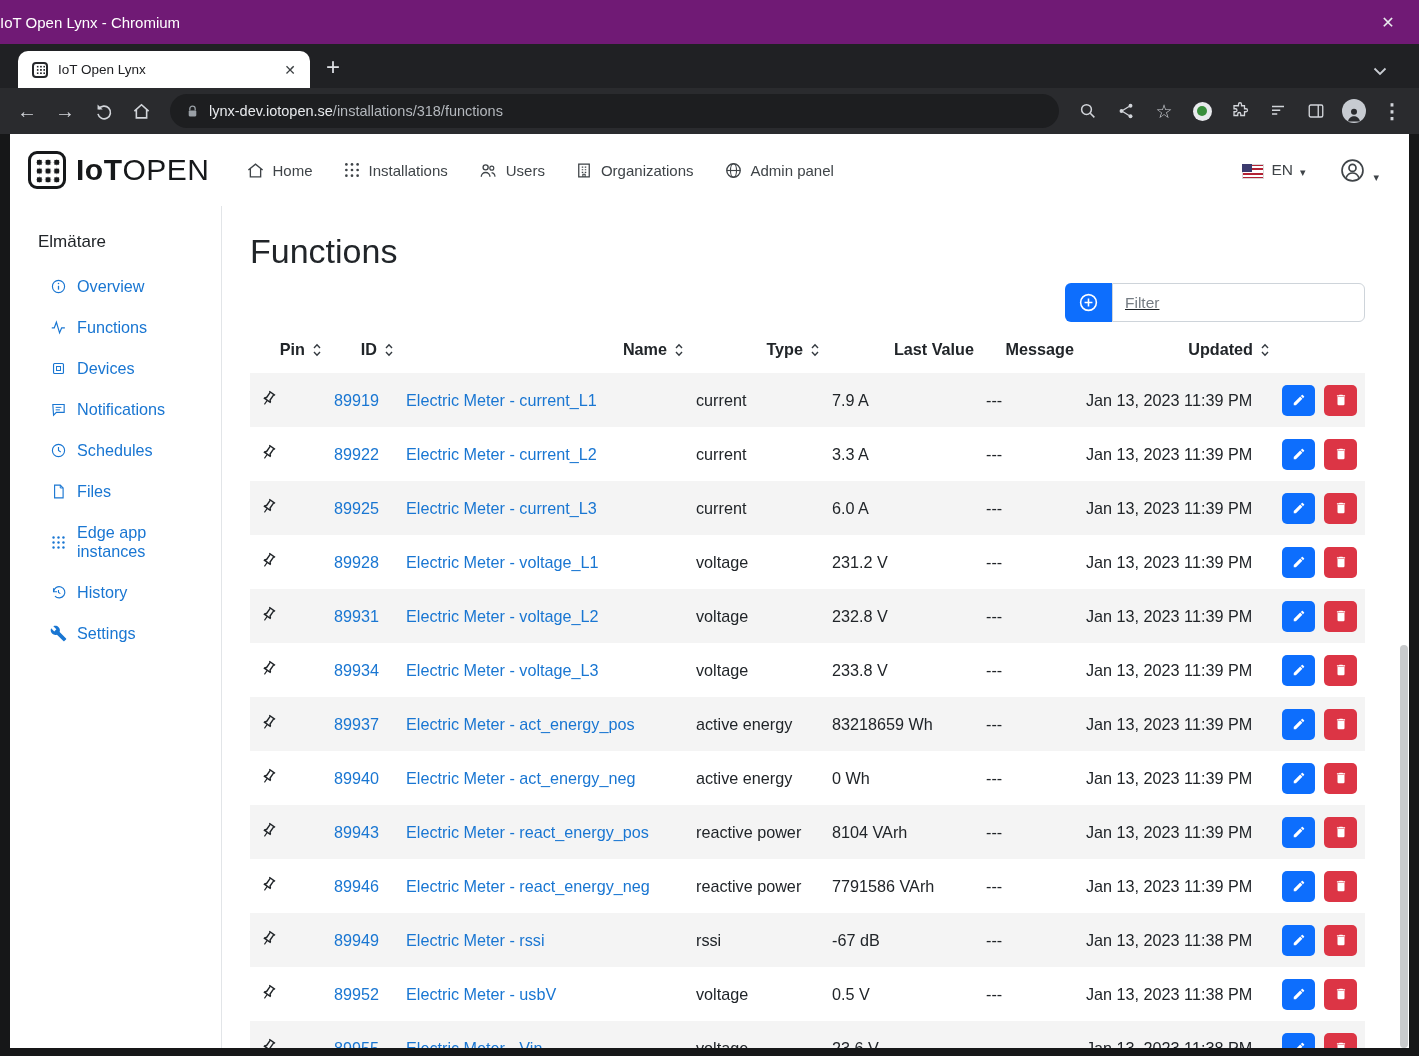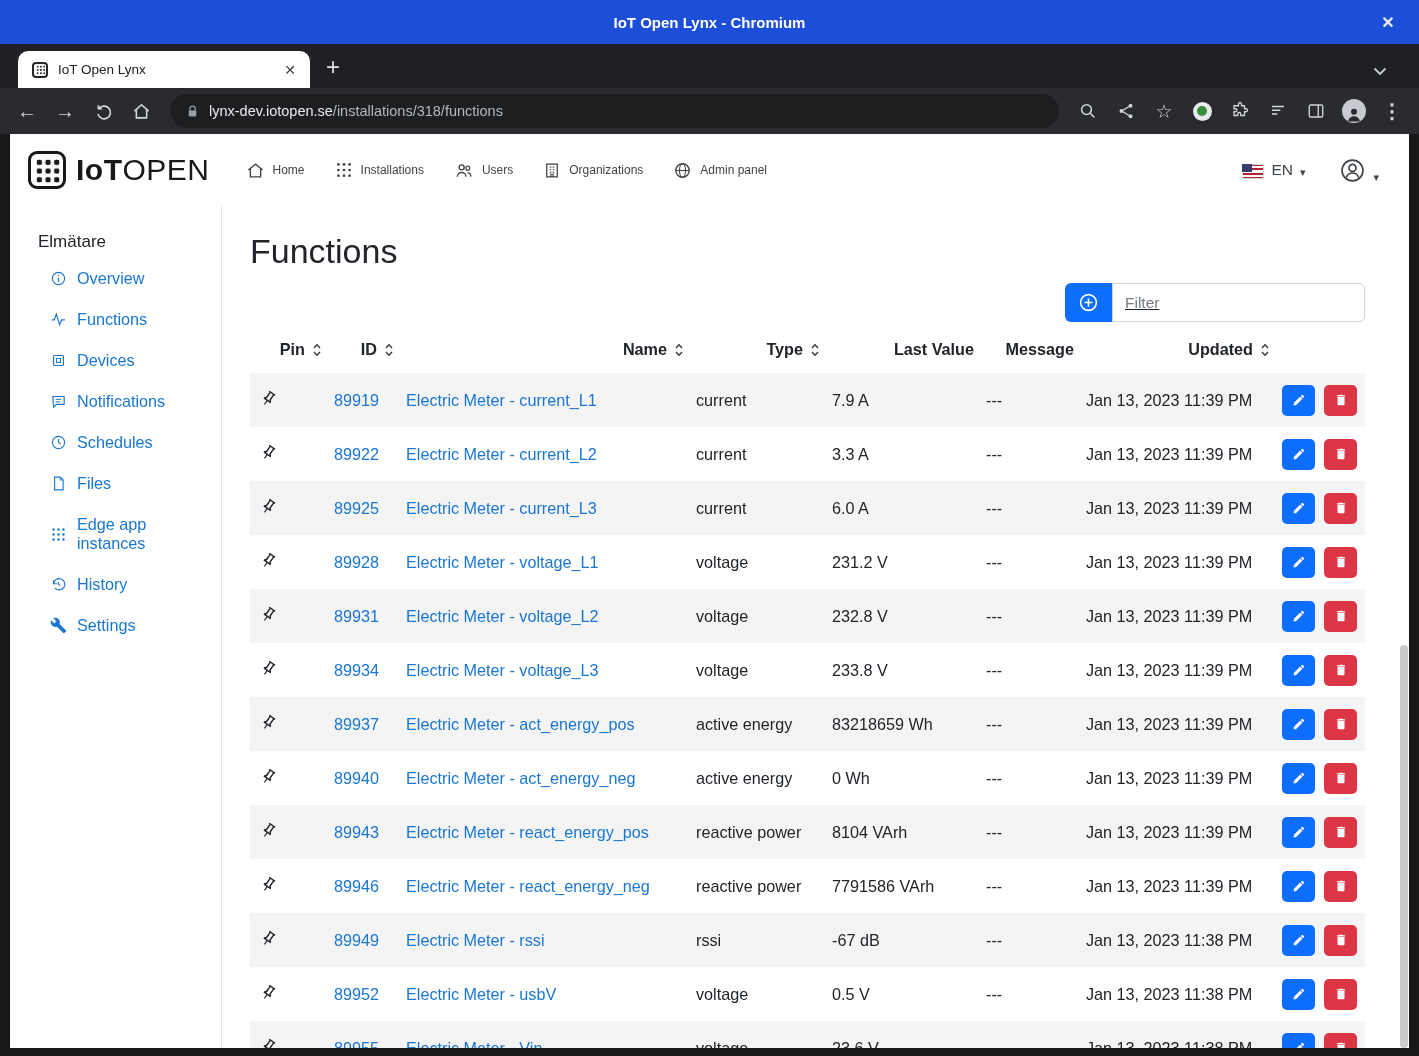--- a/index.html
+++ b/index.html
@@ -1,22 +1,22 @@
 <!DOCTYPE html>
 <html><head>
 <meta charset="utf-8">
 <style>
   * { box-sizing: border-box; margin: 0; padding: 0; }
   html,body { width:1419px; height:1056px; overflow:hidden; background:#161718;
               font-family:"Liberation Sans", sans-serif; }
 
   
-  .titlebar { height:44px; background:#1d4ed8; color:#fff; display:flex;
-              align-items:center; justify-content:center; position:relative;
-              font-size:15px; font-weight:bold; }
+  .titlebar { height:44px; background:#701a75; color:#fff; display:flex;
+              align-items:center; justify-content:flex-start; position:relative;
+              font-size:15px; font-weight:normal; }
   .titlebar-close { position:absolute; right:16px; top:0; height:44px; width:30px;
               display:flex; align-items:center; justify-content:center;
               color:#e8eaed; font-size:16px; cursor:pointer; }
 
   .tabstrip { height:44px; background:#202124; display:flex; align-items:flex-end; position:relative; }
   .tab { margin-left:18px; width:292px; height:37px; background:#fff;
          border-radius:10px 10px 0 0; display:flex; align-items:center;
          padding:0 10px 0 14px; gap:10px; color:#202124; font-size:13.5px; }
   .favicon { width:16px; height:16px; border:2px solid #26282b; border-radius:4px;
              display:flex; align-items:center; justify-content:center; flex:none; }
@@ -52,34 +52,34 @@
   .logo { display:flex; align-items:center; gap:10px; }
   .logo-icon { width:38px; height:38px; border:3px solid #16181a; border-radius:9px;
                display:flex; align-items:center; justify-content:center; }
   .logo-icon i { display:block; width:26px; height:26px;
                  background-image:radial-gradient(circle,#16181a 2.7px,transparent 3px);
                  background-size:8.7px 8.7px; background-position:1px 1px; }
   .logo-text { font-size:30px; color:#16181a; letter-spacing:.5px; }
   .logo-text b { font-weight:700; }
   .logo-text span { font-weight:400; }
   .main-nav { display:flex; align-items:center; gap:30px; margin-left:36px; }
-  .nav-item { display:flex; align-items:center; gap:8px; color:#3f4448; font-size:12px; cursor:pointer; }
+  .nav-item { display:flex; align-items:center; gap:8px; color:#3f4448; font-size:15px; cursor:pointer; }
   .nav-item svg { flex:none; }
   .header-right { margin-left:auto; display:flex; align-items:center; gap:34px; padding-right:30px; }
   .lang-switch, .user-menu { display:flex; align-items:flex-end; gap:7px; color:#3f4448;
                              font-size:15.5px; cursor:pointer; }
   .flag { width:22px; height:15px; position:relative; flex:none;
           background:repeating-linear-gradient(180deg,#b22234 0 2.15px,#fff 2.15px 4.3px);
           box-shadow:0 0 0 1px #d8d8d8 inset; }
   .flag i { position:absolute; left:0; top:0; width:10px; height:8px; background:#3c3b6e; display:block; }
   .caret { font-size:11px; color:#3f4448; }
 
   .app-body { flex:1; display:flex; overflow:hidden; }
   .sidebar { width:212px; flex:none; border-right:1px solid #e2e5e8; padding-top:22px; }
-  .side-heading { font-size:17px; color:#212529; margin:4px 0 6px 28px; }
+  .side-heading { font-size:17px; color:#212529; margin:4px 0 14px 28px; }
   .side-item { display:flex; align-items:center; gap:10px; padding:11px 40px;
                color:#1976d2; font-size:16.2px; cursor:pointer; }
   .side-item svg { flex:none; }
 
   .main { flex:1; padding:0 44px 0 28px; overflow:hidden; }
   .page-title { font-size:34px; font-weight:500; color:#212529; margin-top:26px; }
   .filter-row { display:flex; justify-content:flex-end; margin-top:12px; }
   .add-btn { width:47px; height:39px; background:#0d6efd; border:none;
              border-radius:6px 0 0 6px; display:flex; align-items:center;
              justify-content:center; color:#fff; cursor:pointer; }

